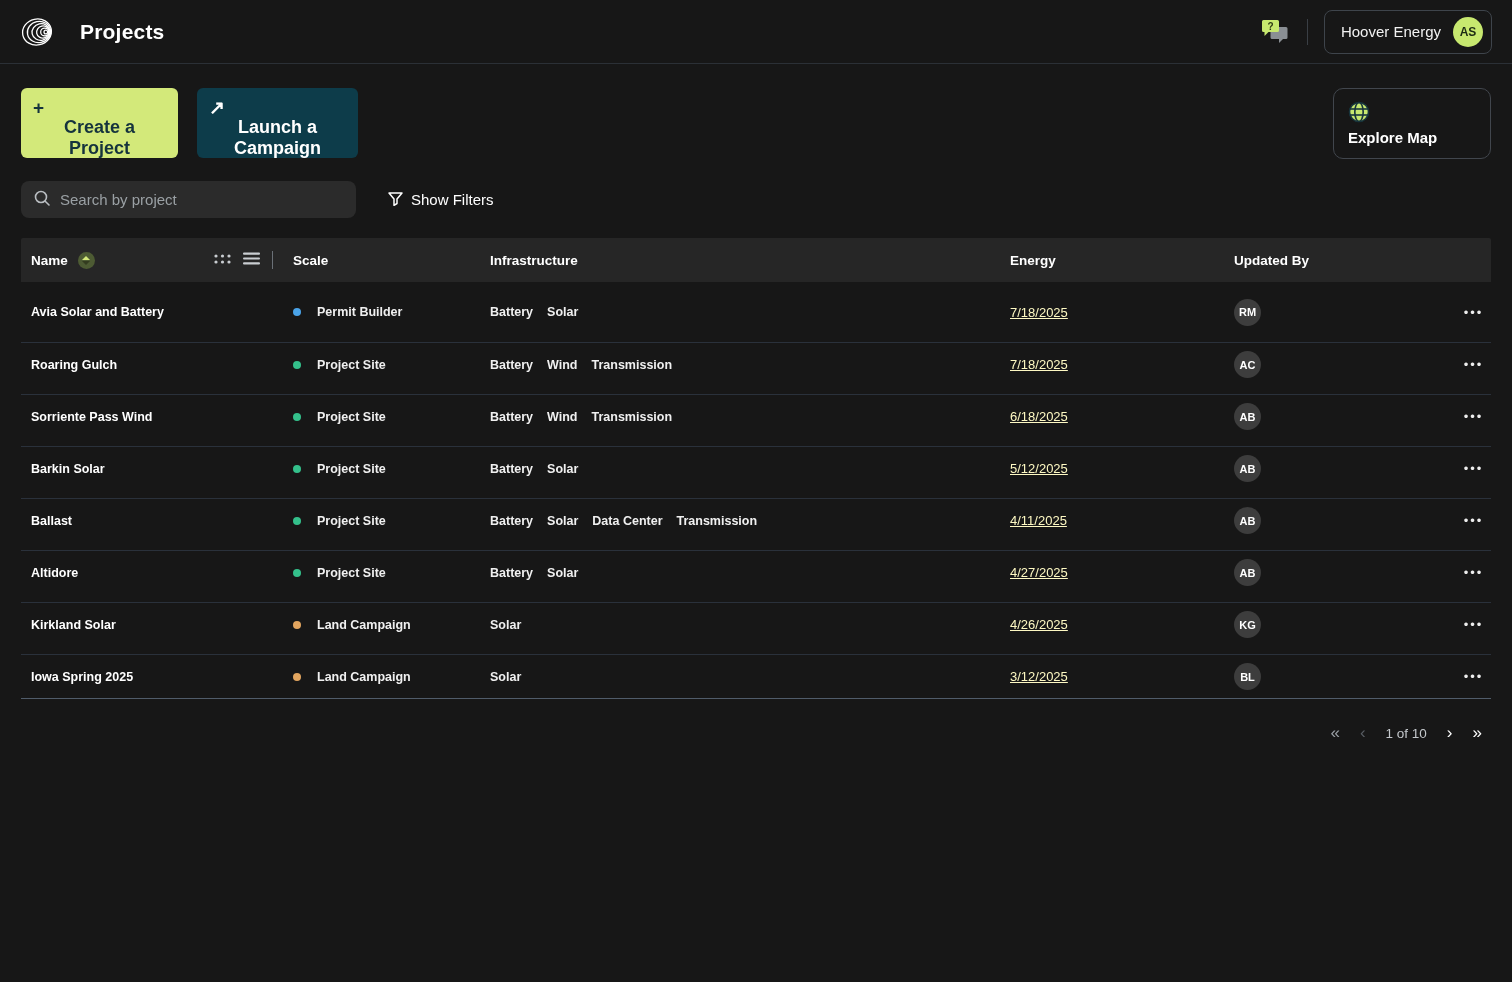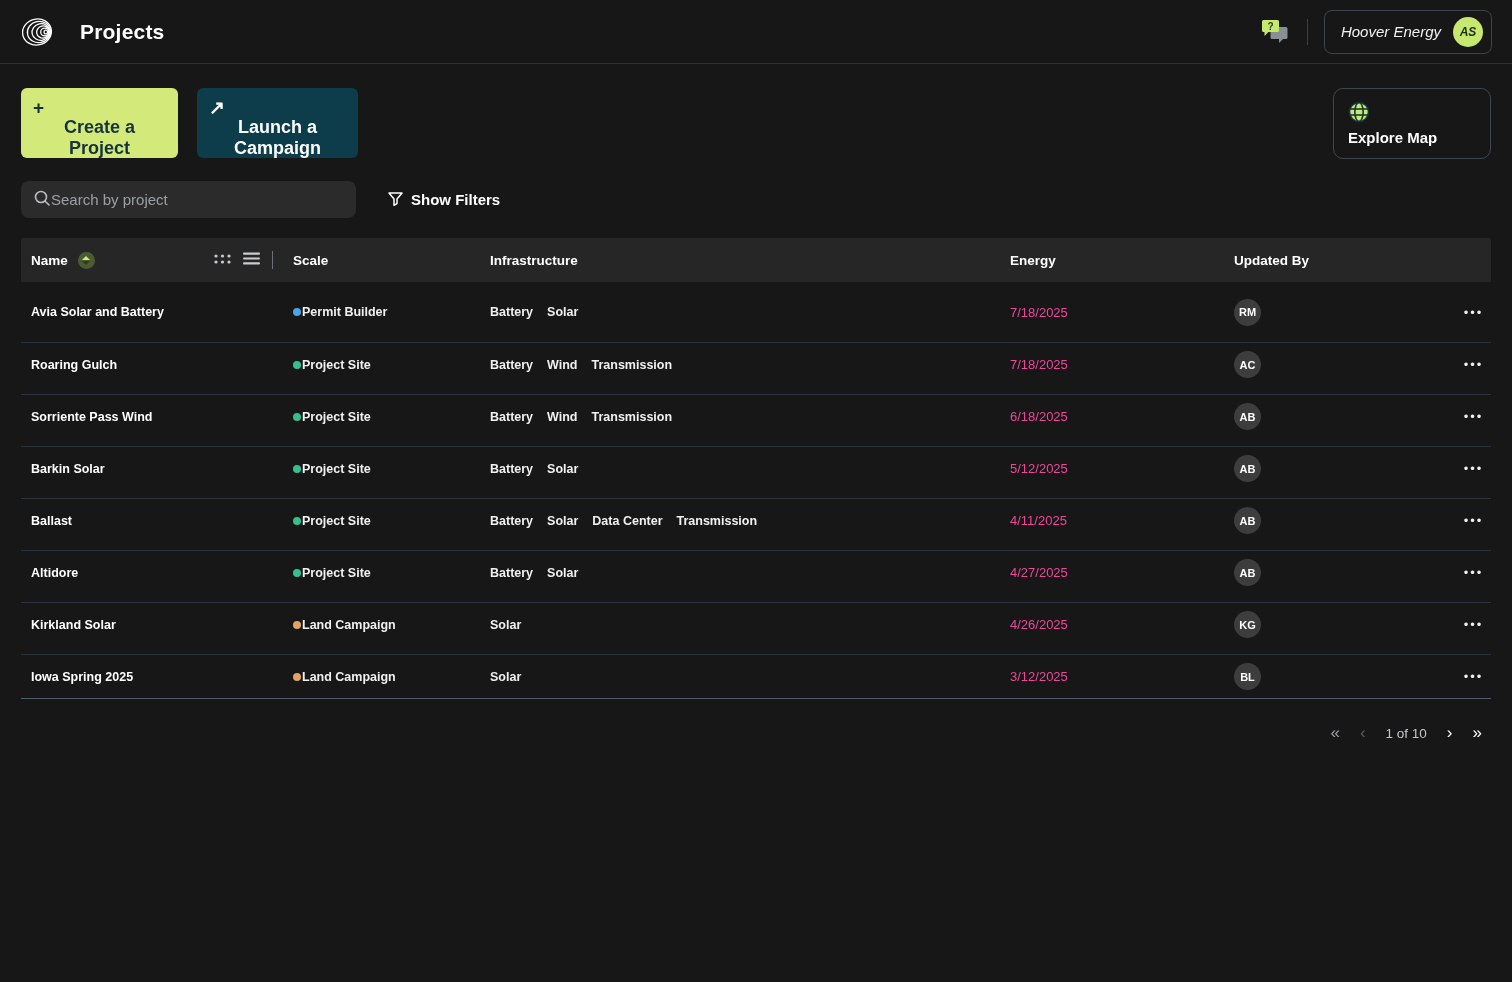--- a/index.html
+++ b/index.html
@@ -8,21 +8,21 @@
 
   
   .topbar { height:64px; display:flex; align-items:center; padding:0 20px;
     border-bottom:1px solid #2b3036; }
   .logo { width:38px; height:40px; margin-right:22px; display:flex; align-items:center; }
   .page-title { font-size:21px; font-weight:bold; letter-spacing:.2px; }
   .topbar-right { margin-left:auto; display:flex; align-items:center; gap:16px; }
   .help-icon { width:32px; height:28px; cursor:pointer; }
   .topbar-divider { width:1px; height:26px; background:#3a3f45; }
   .org-button { display:flex; align-items:center; gap:12px; border:1px solid #3e444b;
-    border-radius:8px; padding:6px 8px 6px 16px; height:44px; cursor:pointer; background:transparent;font-style:italic; }
+    border-radius:8px; padding:6px 8px 6px 16px; height:44px; cursor:pointer; background:transparent; }
   .org-label { font-size:15px; color:#f2f2f2; }
   .org-avatar { width:30px; height:30px; border-radius:50%; background:#c7e86f; color:#1c2b14;
     font-size:12px; font-weight:bold; display:flex; align-items:center; justify-content:center; }
 
   
   .actions-row { display:flex; align-items:flex-start; padding:24px 21px 0 21px; }
   .big-btn { width:157px; height:70px; border:none; border-radius:6px; padding:10px 12px;
     display:flex; flex-direction:column; justify-content:space-between; align-items:flex-start;
     cursor:pointer; font-family:inherit; }
   .btn-create { background:#d3e97a; color:#15333d; }
@@ -31,51 +31,51 @@
   .big-btn .btn-label { font-size:18px; font-weight:bold; }
   .explore-btn { margin-left:auto; width:158px; height:71px; background:transparent;
     border:1px solid #41464d; border-radius:10px; padding:12px 14px; display:flex;
     flex-direction:column; justify-content:space-between; align-items:flex-start;
     color:#fff; cursor:pointer; font-family:inherit; }
   .explore-btn .btn-label { font-size:15px; font-weight:bold; }
 
   
   .search-row { display:flex; align-items:center; padding:22px 21px 0 21px; }
   .search-box { width:335px; height:37px; background:#2b2b2b; border-radius:8px;
-    display:flex; align-items:center; padding:0 12px; }
+    display:flex; align-items:center; padding:0 12px; gap:9px; }
   .search-box input { flex:1; background:transparent; border:none; outline:none;
     color:#e8e8e8; font-size:15px; font-family:inherit; }
   .search-box input::placeholder { color:#9aa0a4; }
   .show-filters { display:flex; align-items:center; gap:7px; margin-left:31px;
-    background:none; border:none; color:#fff; font-size:15px; font-weight:bold;
+    background:none; border:none; color:#fff; font-size:15px; font-weight:normal;
     cursor:pointer; font-family:inherit; }
 
   
   .table { margin:20px 21px 0 21px; border-bottom:1px solid #505c6a; }
   .trow { display:grid; grid-template-columns:272px 197px 520px 224px 222px 1fr;
     align-items:center; height:44px;margin-top:8px; }
   .thead { background:#262626; border-radius:2px 2px 0 0; font-weight:bold; font-size:13.5px; }
   .thead .cell-name { display:flex; align-items:center; gap:10px; padding-left:10px; }
   .view-icons { margin-left:auto; display:flex; align-items:center; gap:12px; padding-right:20px; }
   .vdivider { width:1px; height:18px; background:#6a7077; }
   .sort-badge { width:17px; height:17px; border-radius:50%; background:#4d5b33;
     display:flex; flex-direction:column; align-items:center; justify-content:center; gap:1px; cursor:pointer; }
   .tri-up { width:0; height:0; border-left:4px solid transparent; border-right:4px solid transparent;
     border-bottom:4px solid #d3e97a; }
   .tri-down { width:0; height:0; border-left:4px solid transparent; border-right:4px solid transparent;
     border-top:4px solid #333c1f; }
   .tbody .trow { border-top:1px solid #2a313b; font-size:13px; cursor:pointer; }
   .tbody .trow:first-child { border-top:none; }
   .cell-name-b { padding-left:10px; font-weight:bold; color:#fff; font-size:12.5px; }
-  .scale-cell { display:flex; align-items:center; gap:1px; }
+  .scale-cell { display:flex; align-items:center; gap:16px; }
   .scale-dot { width:8px; height:8px; border-radius:50%; }
   .scale-label { color:#f0f0f0; font-size:12.5px; font-weight:bold; }
   .infra-cell { display:flex; align-items:center; gap:14px; }
   .infra-item { color:#f0f0f0; font-size:12.5px; font-weight:bold; }
-  .updated-cell { color:#ec4899; font-size:13px; }
+  .updated-cell { color:#fef9c3; font-size:13px;text-decoration:underline; }
   .row-avatar { width:27px; height:27px; border-radius:50%; background:#3d3d3d; color:#fff;
     font-size:11px; font-weight:bold; display:flex; align-items:center; justify-content:center; }
   .kebab { color:#eee; font-size:13px; letter-spacing:2px; cursor:pointer; justify-self:center;
     background:none; border:none; font-family:inherit; }
 
   
   .pagination { display:flex; align-items:center; justify-content:flex-end; gap:20px;
     padding:24px 30px 0 0; font-size:16px; }
   .pg { background:none; border:none; font-family:inherit; font-size:17px; cursor:pointer; }
   .pg-first { color:#9aa0a6; }

